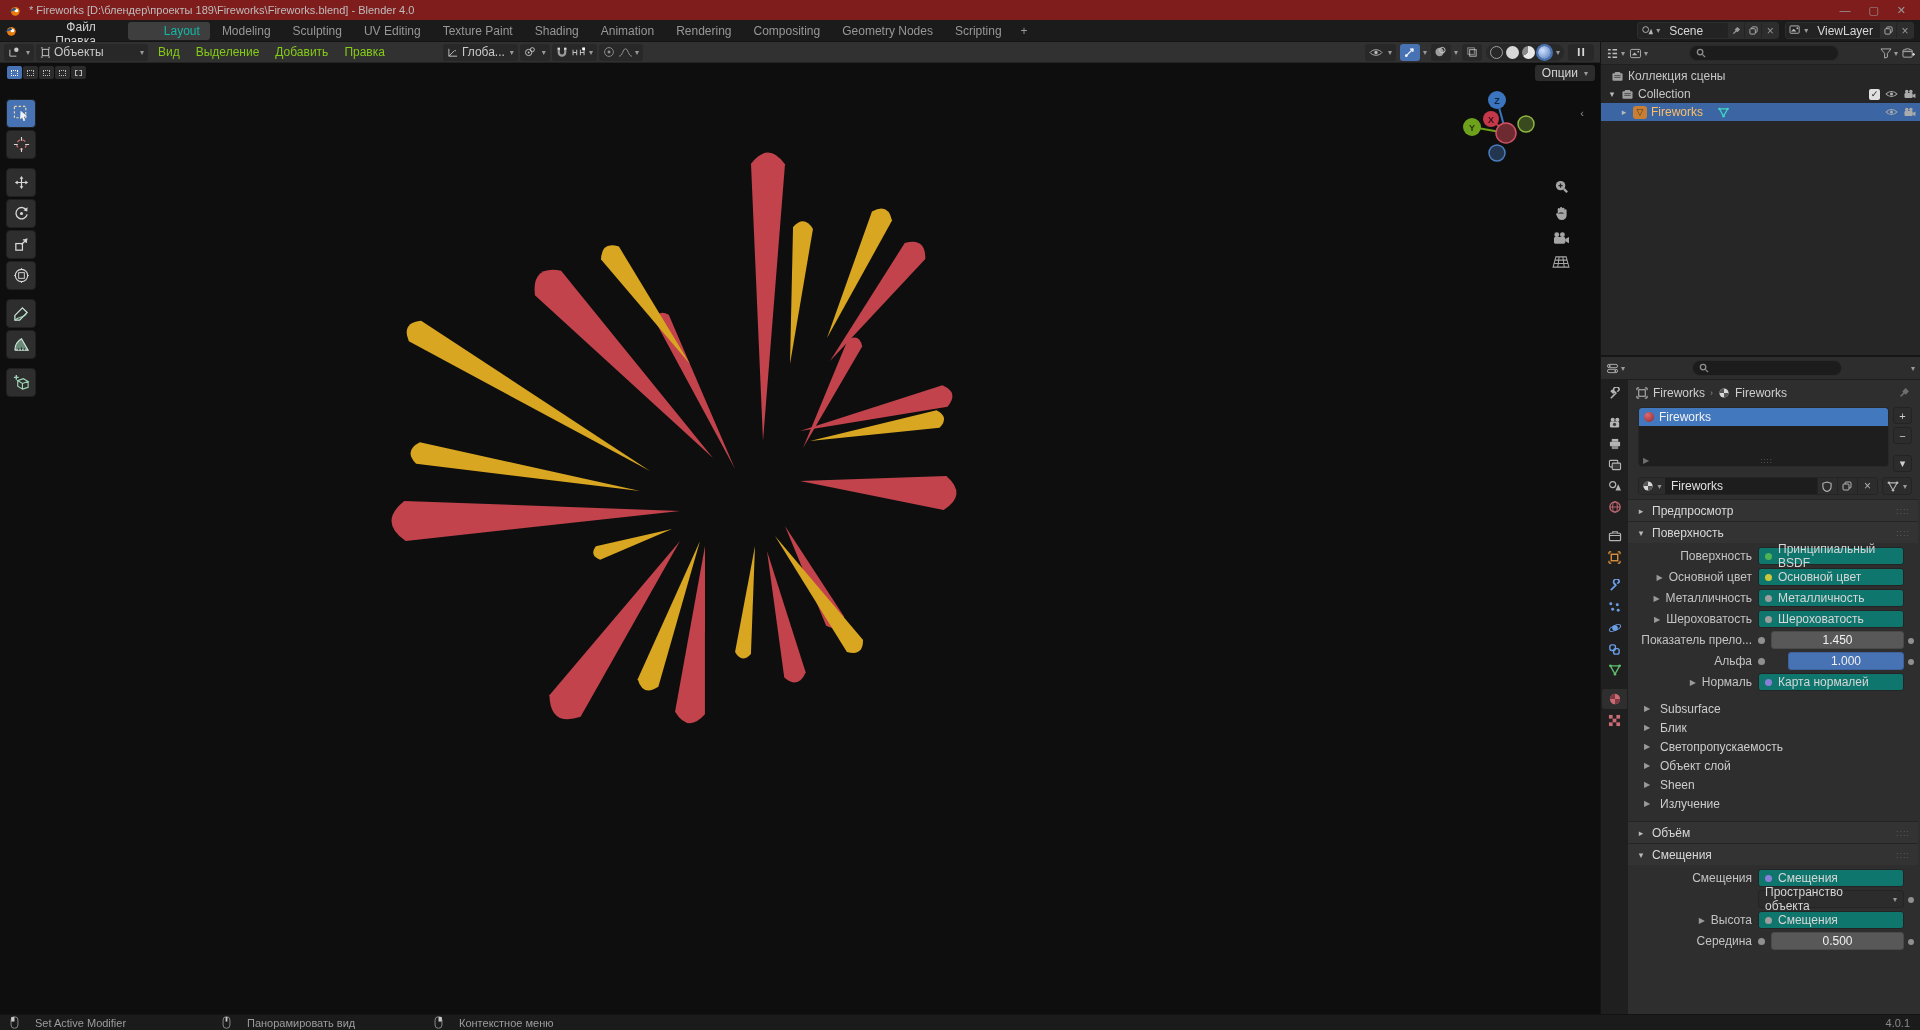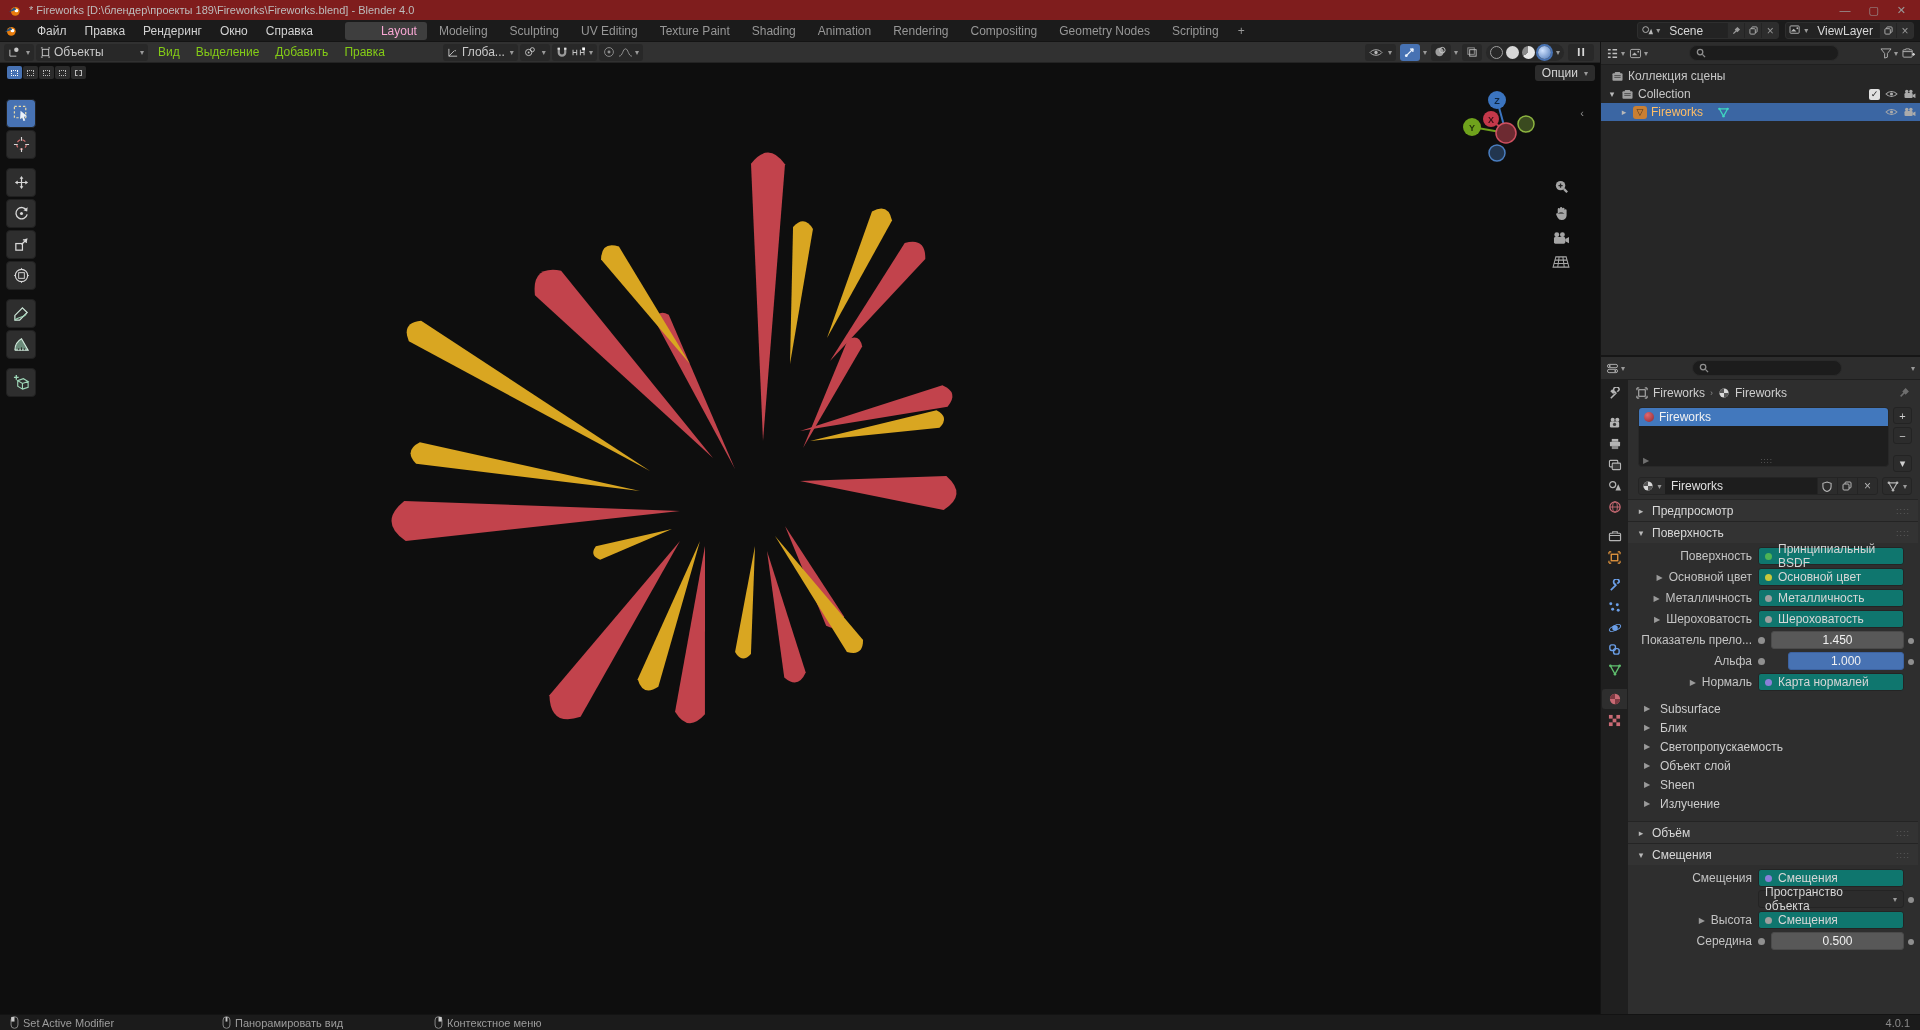--- a/index.html
+++ b/index.html
@@ -9,21 +9,21 @@
   .titlebar { height:20px; background:#7f1d1d; display:flex; align-items:center; padding:0 6px; color:#bdbdbd; font-size:11px; }
   .titlebar .logo { width:13px; height:13px; margin:0 8px 0 2px; }
   .win-controls { margin-left:auto; display:flex; gap:18px; padding-right:8px; color:#9a9a9a; font-size:11px; }
   .win-controls span { cursor:default; }
 
   .topbar { height:22px; background:#1b1b1b; display:flex; align-items:center; padding-left:4px; border-bottom:1px solid #141414; }
   .blender-menu-btn { width:24px; text-align:center; }
   .menu-item { padding:0 9px; color:#d2d2d2; height:100%; display:flex; align-items:center; }
   .tabs { display:flex; margin-left:22px; align-items:center; height:100%; }
   .tab { padding:2px 10px; margin:0 1px; color:#979797; border-radius:3px; height:18px; display:flex; align-items:center; }
-  .tab.active { background:#3e3e3e; color:#f9a8d4;padding-left:36px; }
+  .tab.active { background:#3e3e3e; color:#14b8a6;padding-left:36px; }
   .tab-add { color:#9a9a9a; padding:0 8px; }
   .topbar-right { margin-left:auto; display:flex; gap:6px; padding-right:6px; }
   .id-selector { display:flex; align-items:center; background:#232323; border:1px solid #2e2e2e; border-radius:3px; height:17px; }
   .id-selector .icon-btn { padding:0 3px; display:flex; align-items:center; }
   .id-selector .name { padding:0 6px; color:#d8d8d8; min-width:64px; }
   .mini-btn { width:17px; height:15px; display:flex; align-items:center; justify-content:center; color:#9a9a9a; background:#2d2d2d; border-left:1px solid #242424; }
   .chev { font-size:8px; color:#9a9a9a; margin-left:2px; }
 
   .content { display:flex; height:972px; }
   .viewport-wrap { flex:1; display:flex; flex-direction:column; min-width:0; }
@@ -103,21 +103,21 @@
   .rarrow { width:8px; color:#9a9a9a; font-size:8px; }
   .rfield { flex:1; height:18px; background:#0f766e; border:1px solid #242424; border-radius:3px;
     display:flex; align-items:center; gap:6px; padding:0 6px; color:#d6d6d6; position:relative; }
   .rfield.slider { background:#585858; border-color:#4a4a4a; justify-content:center; color:#f1f1f1; }
   .rfield.slider.accent { background:#4772b3; border-color:#3c62a0;margin-left:17px; }
   .sock { width:7px; height:7px; border-radius:50%; display:inline-block; flex:none; }
   .keydot { width:6px; height:6px; border-radius:50%; background:#8f8f8f; position:absolute; right:-11px; top:6px; }
   .subpanel { height:19px; display:flex; align-items:center; gap:8px; padding-left:16px; color:#cccccc; }
 
   .statusbar { height:16px; background:#1b1b1b; border-top:1px solid #131313; display:flex; align-items:center; padding:0 10px; color:#9c9c9c; font-size:11px; gap:8px; }
-  .status-item { display:flex; align-items:center; gap:4px; width:212px; }
+  .status-item { display:flex; align-items:center; gap:16px; width:212px; }
   .sb-version { margin-left:auto; color:#8a8a8a; }
   svg { display:block; }
 </style>
 </head>
 <body>
 
 <div class="titlebar">
   <svg class="logo" viewBox="0 0 16 16">
     <circle cx="9" cy="9" r="5.4" fill="#e87d0d"></circle>
       <circle cx="10.4" cy="8" r="2.3" fill="#fff"></circle>
@@ -132,21 +132,21 @@
 </div>
 
 <div class="topbar">
   <div class="blender-menu-btn">
     <svg width="13" height="13" viewBox="0 0 16 16">
         <circle cx="9" cy="9" r="5.4" fill="#e87d0d"></circle>
         <circle cx="10.4" cy="8" r="2.3" fill="#fff"></circle>
         <path d="M1 10 L8 4 L10 7 Z" fill="#265787"></path>
       </svg>
   </div>
-  <div id="menu-items" style="display:flex;height:100%;align-items:flex-end;">
+  <div id="menu-items" style="display:flex;height:100%;align-items:flex-end;flex-direction:column;">
       <div class="menu-item">Файл</div>
       <div class="menu-item">Правка</div>
       <div class="menu-item">Рендеринг</div>
       <div class="menu-item">Окно</div>
       <div class="menu-item">Справка</div>
     </div>
   <div class="tabs" id="workspace-tabs">
       <div class="tab active">Layout</div>
       <div class="tab">Modeling</div>
       <div class="tab">Sculpting</div>

